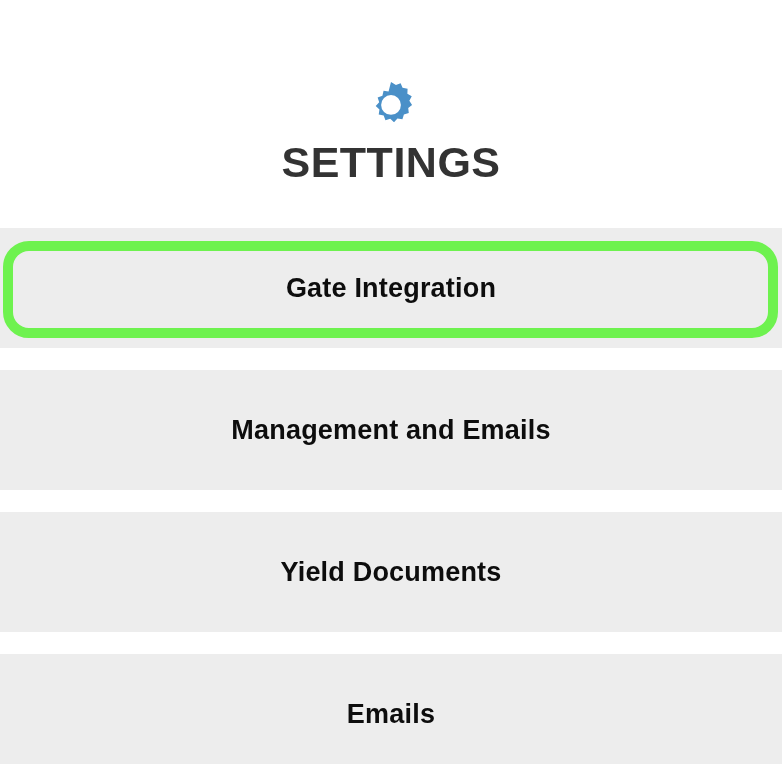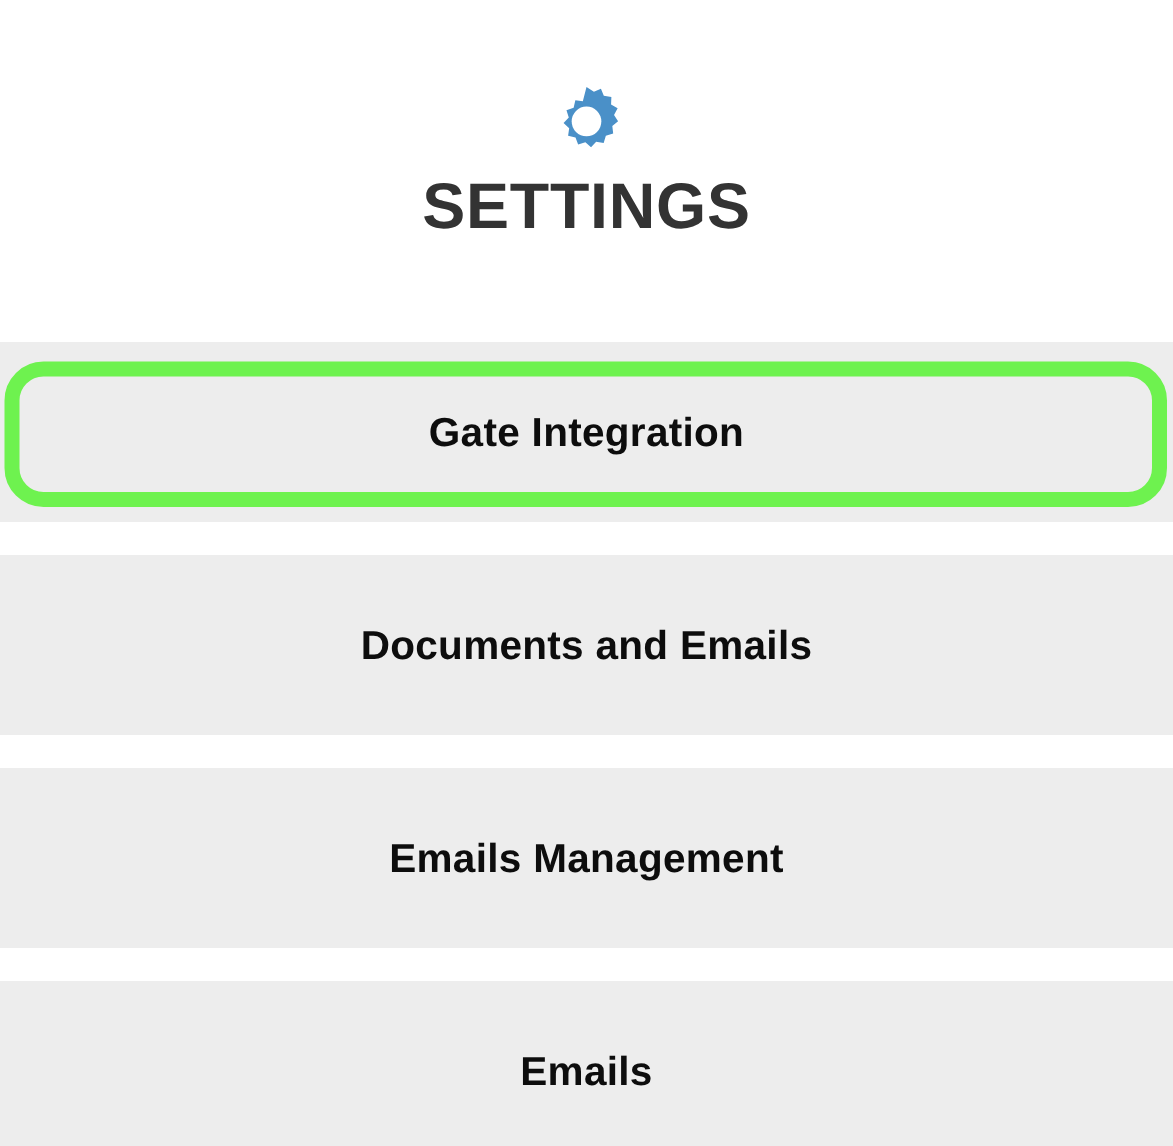--- a/index.html
+++ b/index.html
@@ -11,21 +11,21 @@
     height: 764px;
     background: #ffffff;
     font-family: "Liberation Sans", sans-serif;
     overflow: hidden;
     position: relative;
   }
 
   
   .header {
     width: 100%;
-    padding-top: 56px;
+    padding-top: 80px;
     display: flex;
     flex-direction: column;
     align-items: center;
     box-sizing: border-box;
   }
   .gear-icon {
     width: 52px;
     height: 52px;
     display: block;
   }
@@ -109,24 +109,24 @@
 </div>
 
 <div class="menu-list">
 
   <div class="menu-row">
     <div class="selection-highlight"></div>
     <div class="menu-label">Gate Integration</div>
   </div>
 
   <div class="menu-row">
-    <div class="menu-label">Documents and Emails</div>
+    <div class="menu-label">Management and Emails</div>
   </div>
 
   <div class="menu-row">
-    <div class="menu-label">Emails Management</div>
+    <div class="menu-label">Yield Documents</div>
   </div>
 
   <div class="menu-row">
     <div class="menu-label">Emails</div>
   </div>
 
 </div>
 
 </body></html>

